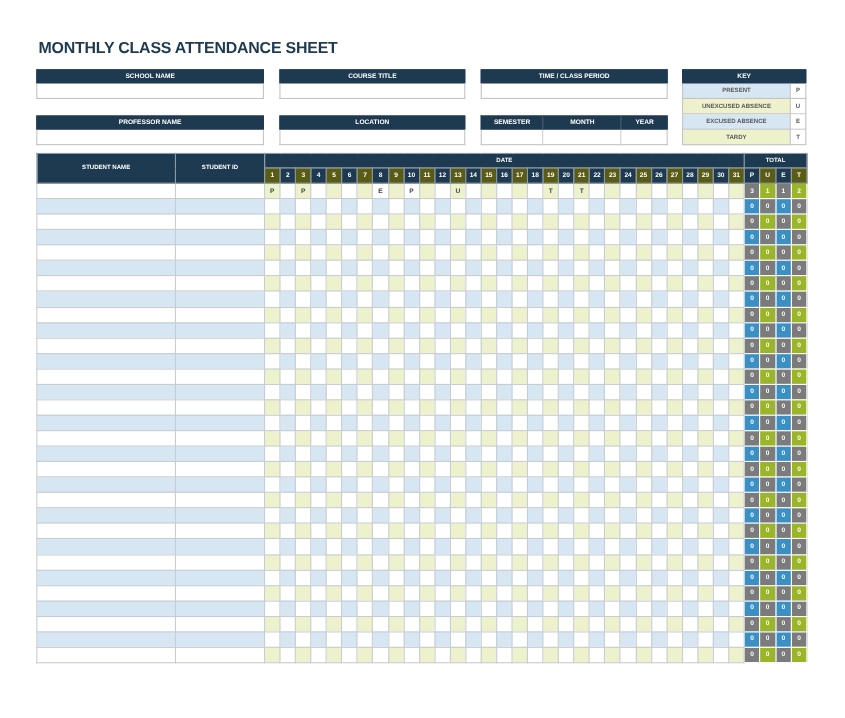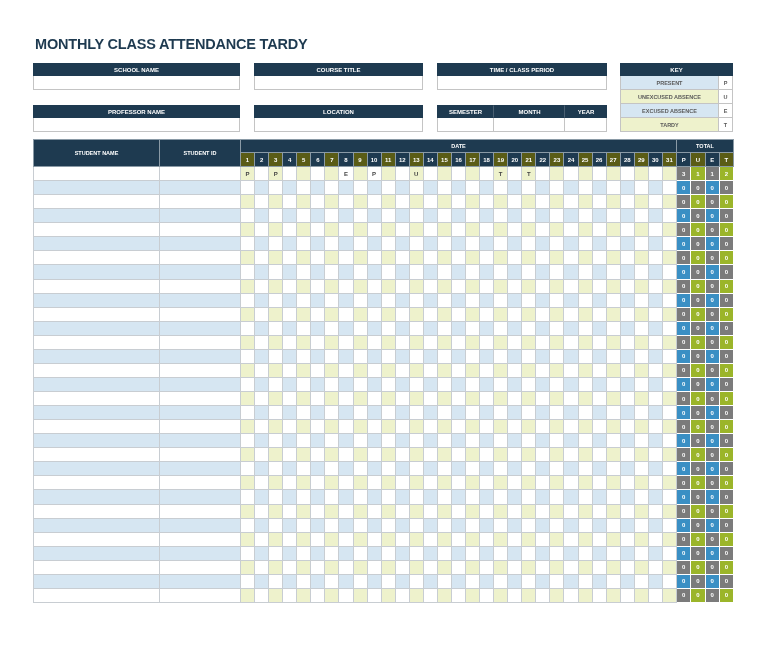--- a/index.html
+++ b/index.html
@@ -31,21 +31,21 @@
   td.day.b{background:#d6e6f2;}
   td.day.w{background:#fff;}
   td.tot{color:#fff !important;border:1px solid #fff !important;}
   td.tot.gray{background:#7b7b7b;}
   td.tot.green{background:#9bb52a;}
   td.tot.blue{background:#3a8fc4;}
 </style>
 </head>
 <body>
 
-<div class="title">MONTHLY CLASS ATTENDANCE TARDY</div>
+<div class="title">MONTHLY CLASS ATTENDANCE SHEET</div>
 
 <div class="box" style="left:33px;top:63px;width:207px;">
   <div class="hdr">SCHOOL NAME</div>
   <div class="inp"></div>
 </div>
 
 <div class="box" style="left:254px;top:63px;width:169px;">
   <div class="hdr">COURSE TITLE</div>
   <div class="inp"></div>
 </div>

